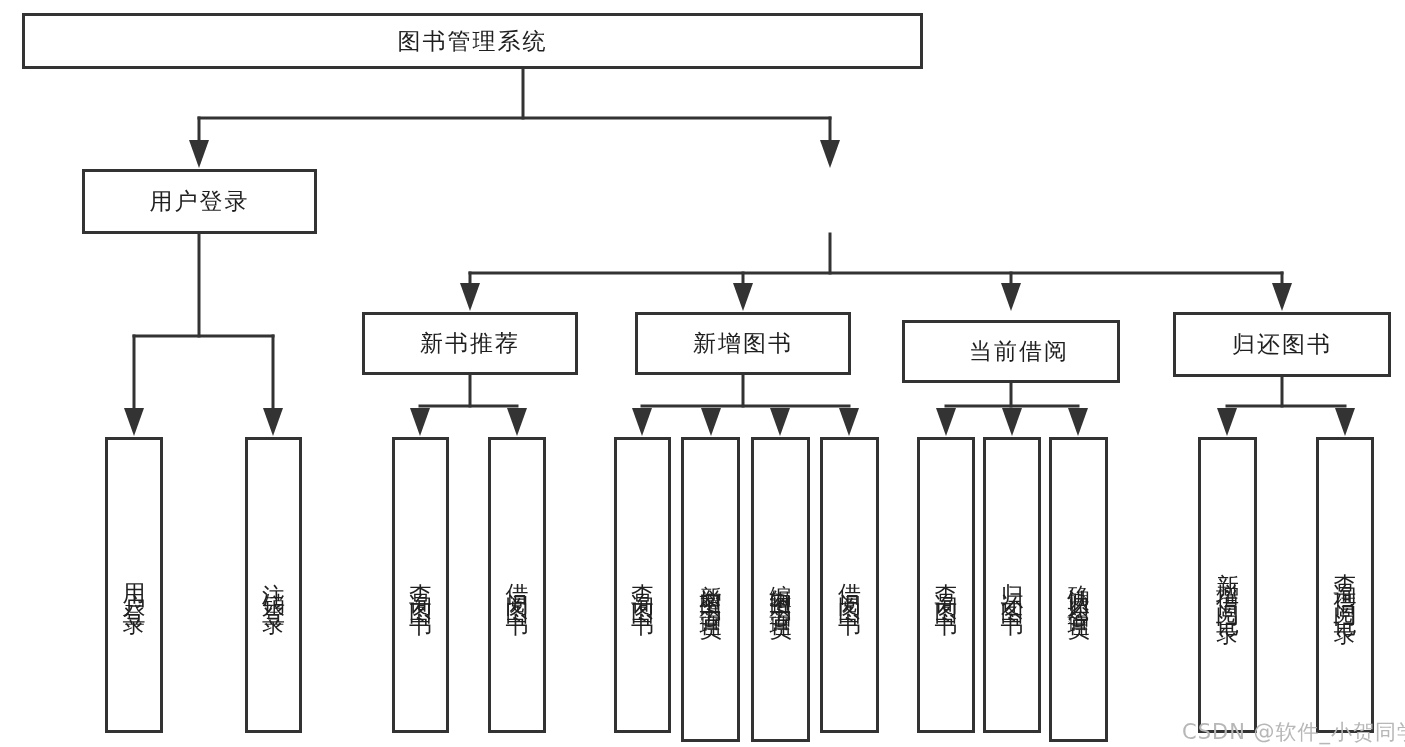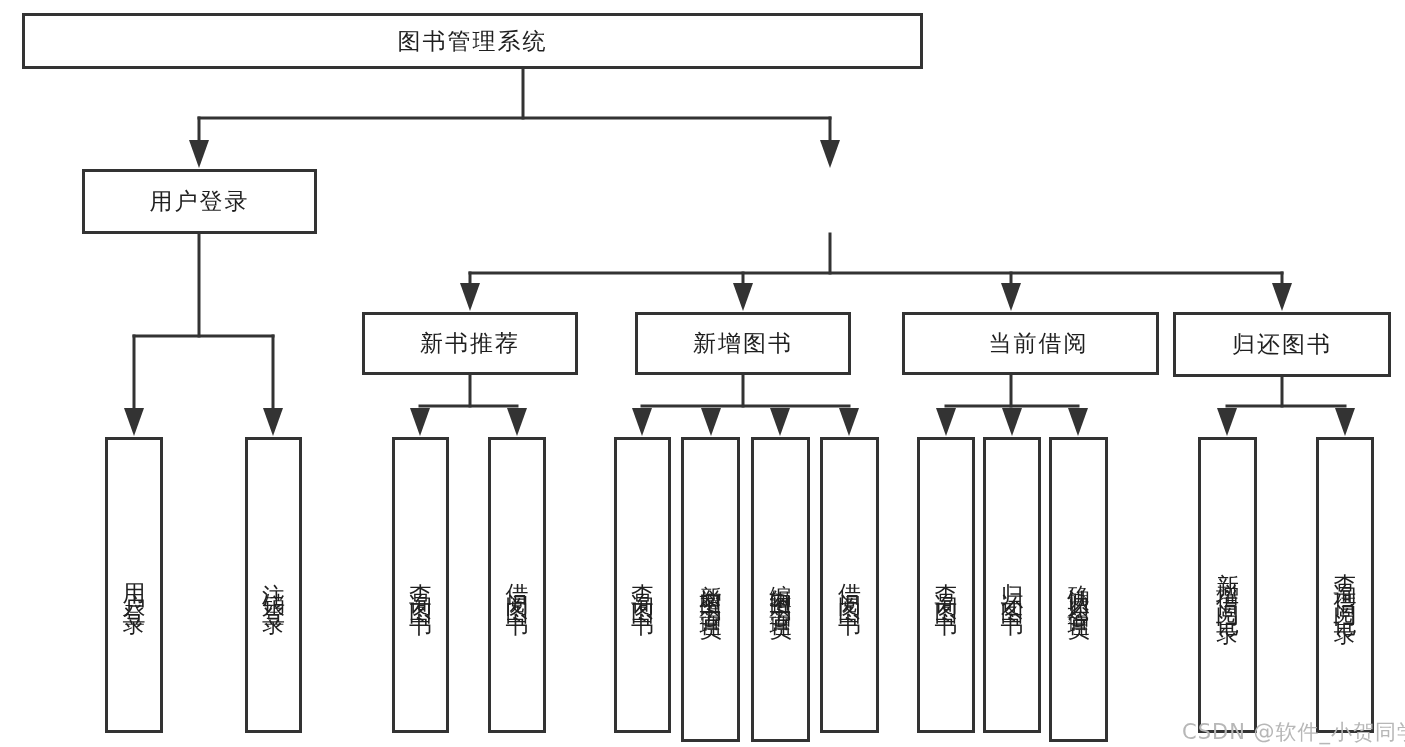--- a/index.html
+++ b/index.html
@@ -114,21 +114,21 @@
   <div class="box" style="left:82px;top:169px;width:235px;height:65px;">
     <span class="h-label">用户登录</span>
   </div>
 
   <div class="box" style="left:362px;top:312px;width:216px;height:63px;">
     <span class="h-label">新书推荐</span>
   </div>
   <div class="box" style="left:635px;top:312px;width:216px;height:63px;">
     <span class="h-label">新增图书</span>
   </div>
-  <div class="box" style="left:902px;top:312px;width:257px;height:63px;padding-left:16px;">
+  <div class="box" style="left:902px;top:320px;width:218px;height:63px;padding-left:16px;">
     <span class="h-label">当前借阅</span>
   </div>
   <div class="box" style="left:1173px;top:312px;width:218px;height:65px;">
     <span class="h-label">归还图书</span>
   </div>
 
   <div class="box leaf" style="left:105px;top:437px;width:58px;height:296px;">
     <span>用户登录</span>
   </div>
   <div class="box leaf" style="left:245px;top:437px;width:57px;height:296px;">

